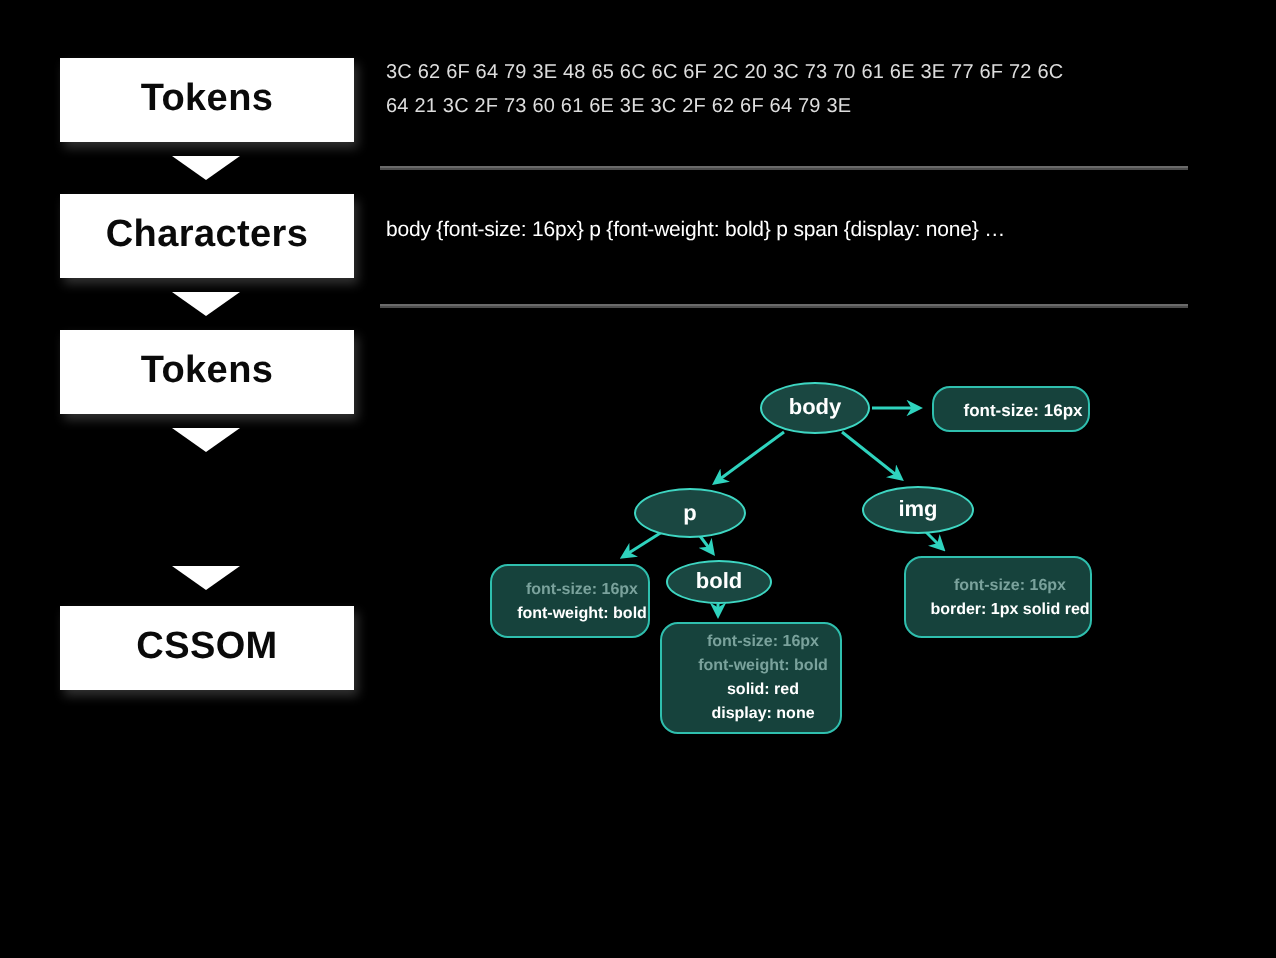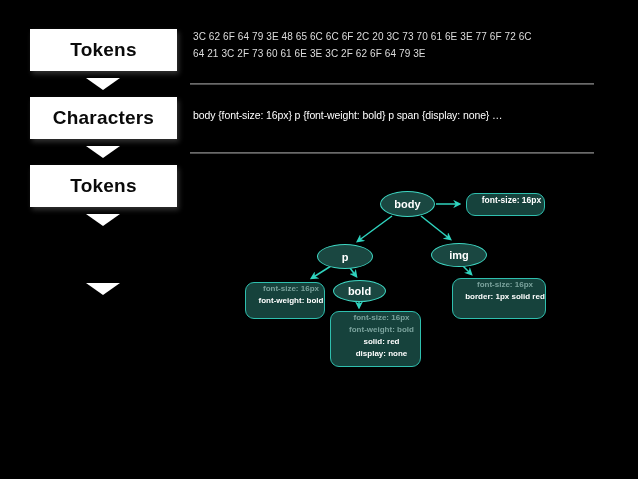--- a/index.html
+++ b/index.html
@@ -66,21 +66,21 @@
     color: #ffffff;
     font-size: 11px; font-weight: bold;
     box-sizing: border-box;
   }
   .style-box {
     position: absolute;
     background: #16423c;
     border: 1.4px solid #2fbfae;
     border-radius: 9px;
     display: flex; flex-direction: column;
-    align-items: center; 
+    align-items: center; justify-content: center;
     box-sizing: border-box;
     text-align: center;
     padding-left: 12px;
   }
   .style-line {
     font-size: 8px; font-weight: bold;
     line-height: 12px;
     white-space: nowrap;
   }
   .inherited { color: #7aa29c; }
@@ -97,20 +97,21 @@
 
 <div id="stage">
 
   <div class="stage-box" style="top:29px">Tokens</div>
   <div class="down-arrow" style="top:78px"></div>
   <div class="stage-box" style="top:97px">Characters</div>
   <div class="down-arrow" style="top:146px"></div>
   <div class="stage-box" style="top:165px">Tokens</div>
   <div class="down-arrow" style="top:214px"></div>
   <div class="down-arrow" style="top:283px"></div>
+  <div class="stage-box" style="top:303px">CSSOM</div>
 
   <div class="hex-line" style="top:31px">3C 62 6F 64 79 3E 48 65 6C 6C 6F 2C 20 3C 73 70 61 6E 3E 77 6F 72 6C</div>
   <div class="hex-line" style="top:48px">64 21 3C 2F 73 60 61 6E 3E 3C 2F 62 6F 64 79 3E</div>
 
   <div class="divider" style="top:83px"></div>
 
   <div class="css-rules">body {font-size: 16px} p {font-weight: bold} p span {display: none} …</div>
 
   <div class="divider" style="top:152px"></div>
 

